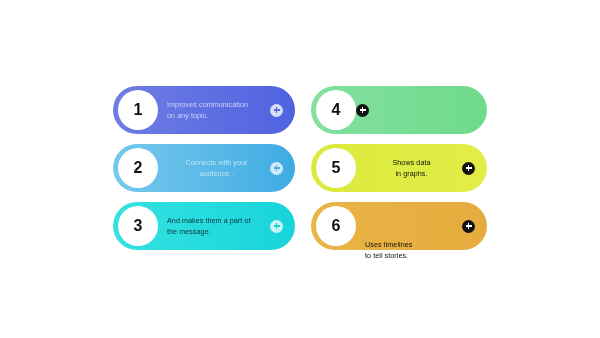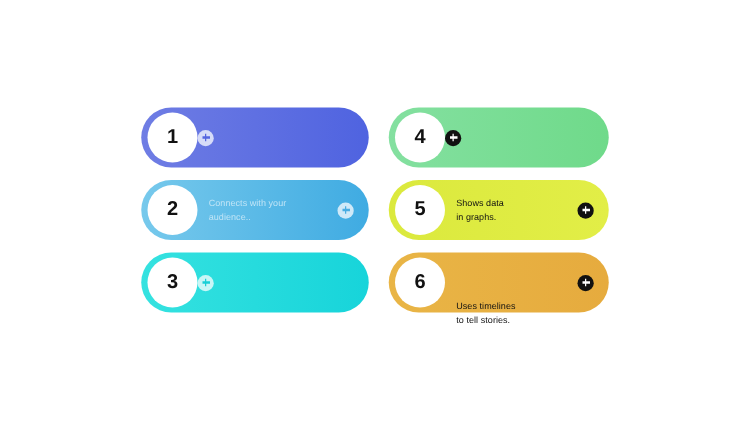--- a/index.html
+++ b/index.html
@@ -95,64 +95,68 @@
 </style>
 </head>
 <body style="background: rgb(255, 255, 255);">
 
 <div class="stage">
   <div class="grid" id="card-grid">
   <div class="card" style="background: linear-gradient(90deg, rgb(111, 125, 228), rgb(79, 99, 224));">
     <div class="num-badge">
       <span>1</span>
     </div>
+    <div class="card-text" style="color: rgb(205, 212, 247);">Improves communication
+on any topic.</div>
     <div class="plus-btn" style="background: rgb(215, 220, 248); color: rgb(85, 102, 223);">
       <span class="bar-h"></span>
       <span class="bar-v"></span>
     </div>
   </div>
 
   <div class="card" style="background: linear-gradient(90deg, rgb(132, 224, 160), rgb(111, 218, 138));">
     <div class="num-badge">
       <span>4</span>
     </div>
     <div class="plus-btn" style="background: rgb(17, 17, 17); color: rgb(255, 255, 255);">
       <span class="bar-h"></span>
       <span class="bar-v"></span>
     </div>
   </div>
 
   <div class="card" style="background: linear-gradient(90deg, rgb(119, 201, 236), rgb(63, 171, 226));">
     <div class="num-badge">
       <span>2</span>
     </div>
-    <div class="card-text" style="color: rgb(191, 228, 246);">Connects with your
+    <div class="card-text" style="color: rgb(191, 228, 246); text-align: center;">Connects with your
 audience..</div>
     <div class="plus-btn" style="background: rgb(207, 233, 248); color: rgb(73, 173, 226);">
       <span class="bar-h"></span>
       <span class="bar-v"></span>
     </div>
   </div>
 
   <div class="card" style="background: linear-gradient(90deg, rgb(219, 233, 61), rgb(226, 238, 71));">
     <div class="num-badge">
       <span>5</span>
     </div>
-    <div class="card-text" style="color: rgb(17, 17, 17);">Shows data
+    <div class="card-text" style="color: rgb(17, 17, 17); text-align: center;">Shows data
 in graphs.</div>
     <div class="plus-btn" style="background: rgb(17, 17, 17); color: rgb(255, 255, 255);">
       <span class="bar-h"></span>
       <span class="bar-v"></span>
     </div>
   </div>
 
   <div class="card" style="background: linear-gradient(90deg, rgb(53, 226, 224), rgb(23, 212, 218));">
     <div class="num-badge">
       <span>3</span>
     </div>
+    <div class="card-text" style="color: rgb(16, 52, 58);">And makes them a part of
+the message.</div>
     <div class="plus-btn" style="background: rgb(200, 246, 246); color: rgb(25, 207, 214);">
       <span class="bar-h"></span>
       <span class="bar-v"></span>
     </div>
   </div>
 
   <div class="card" style="background: linear-gradient(90deg, rgb(233, 181, 70), rgb(230, 171, 62));">
     <div class="num-badge">
       <span>6</span>
     </div>

